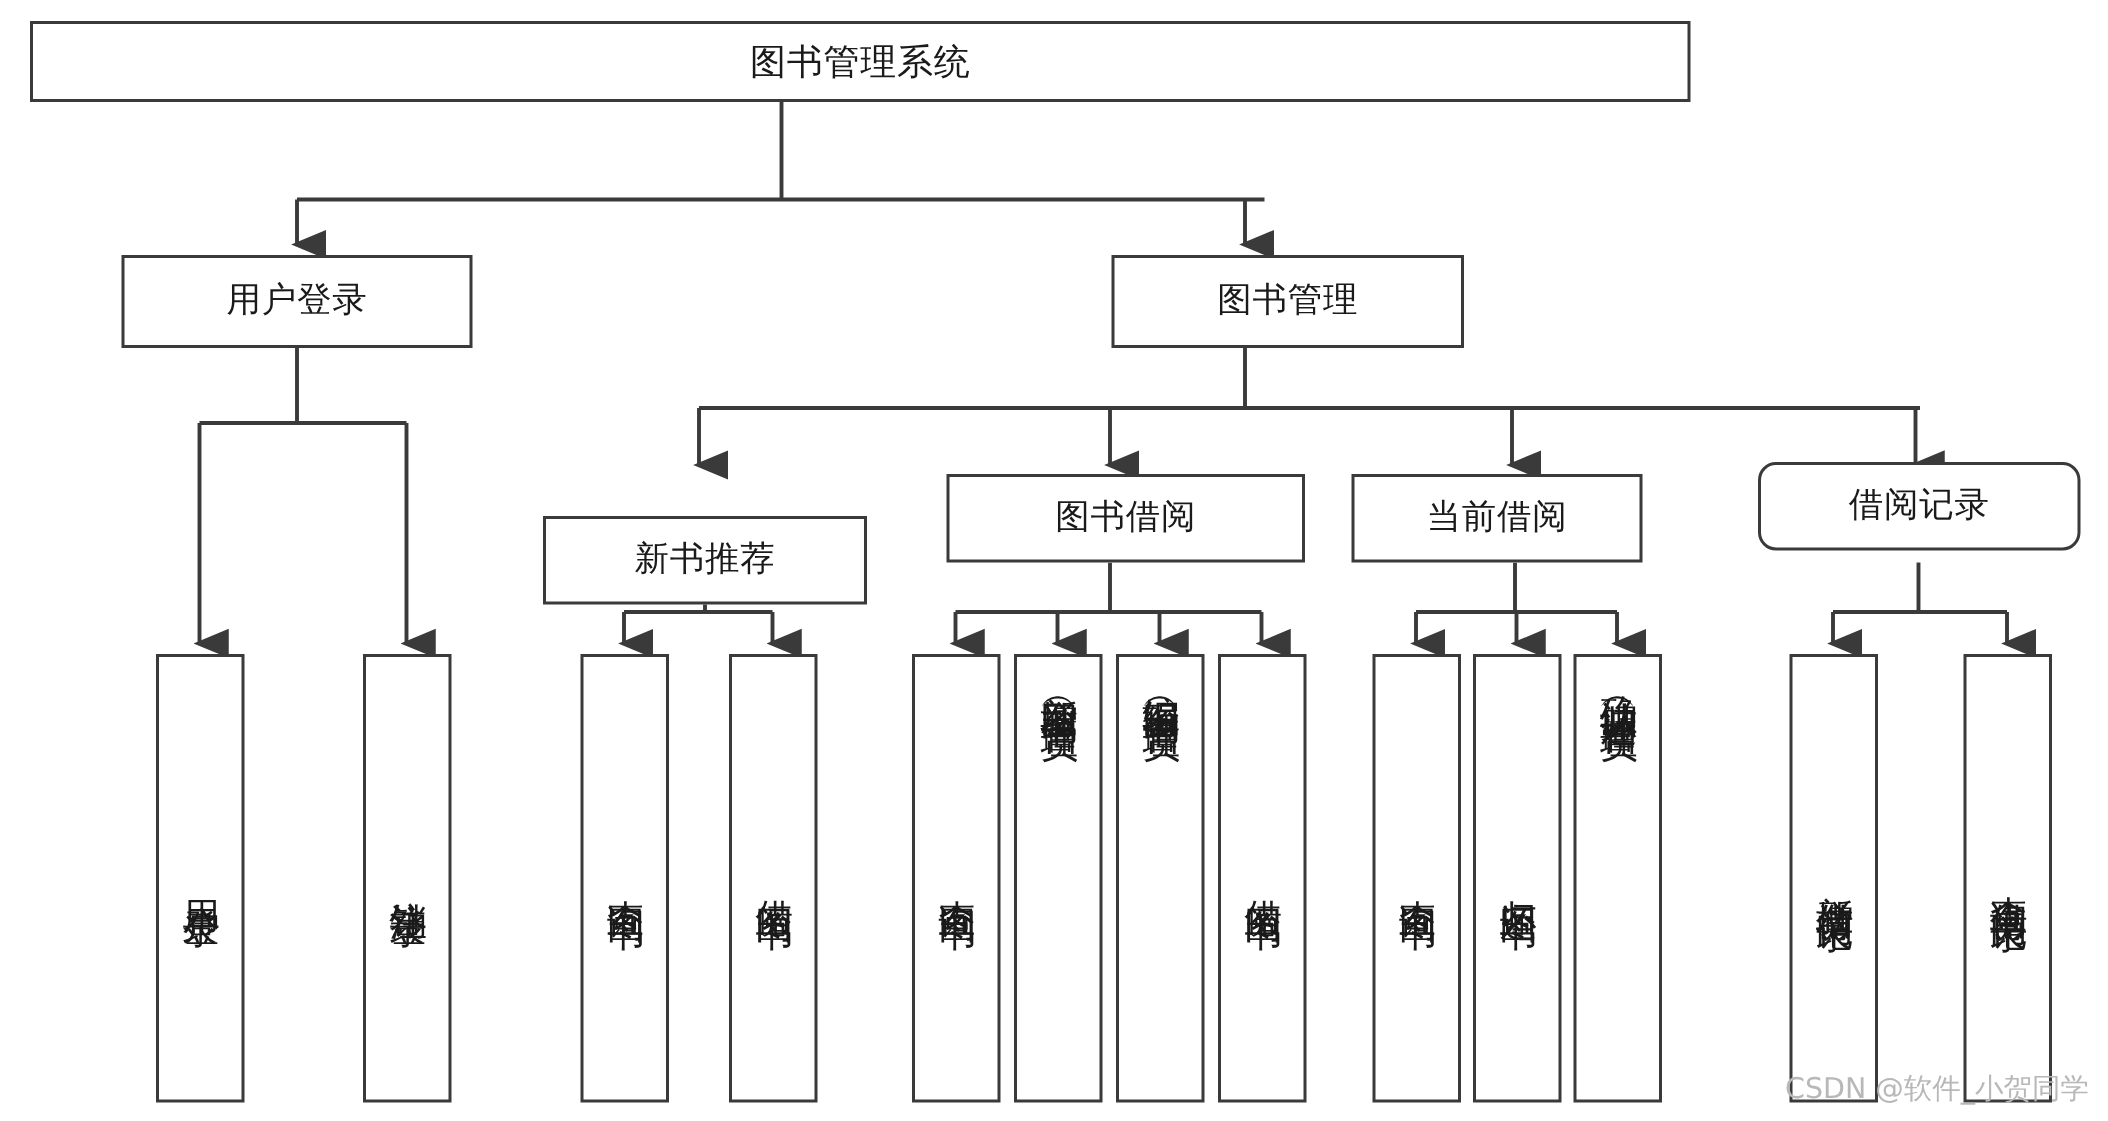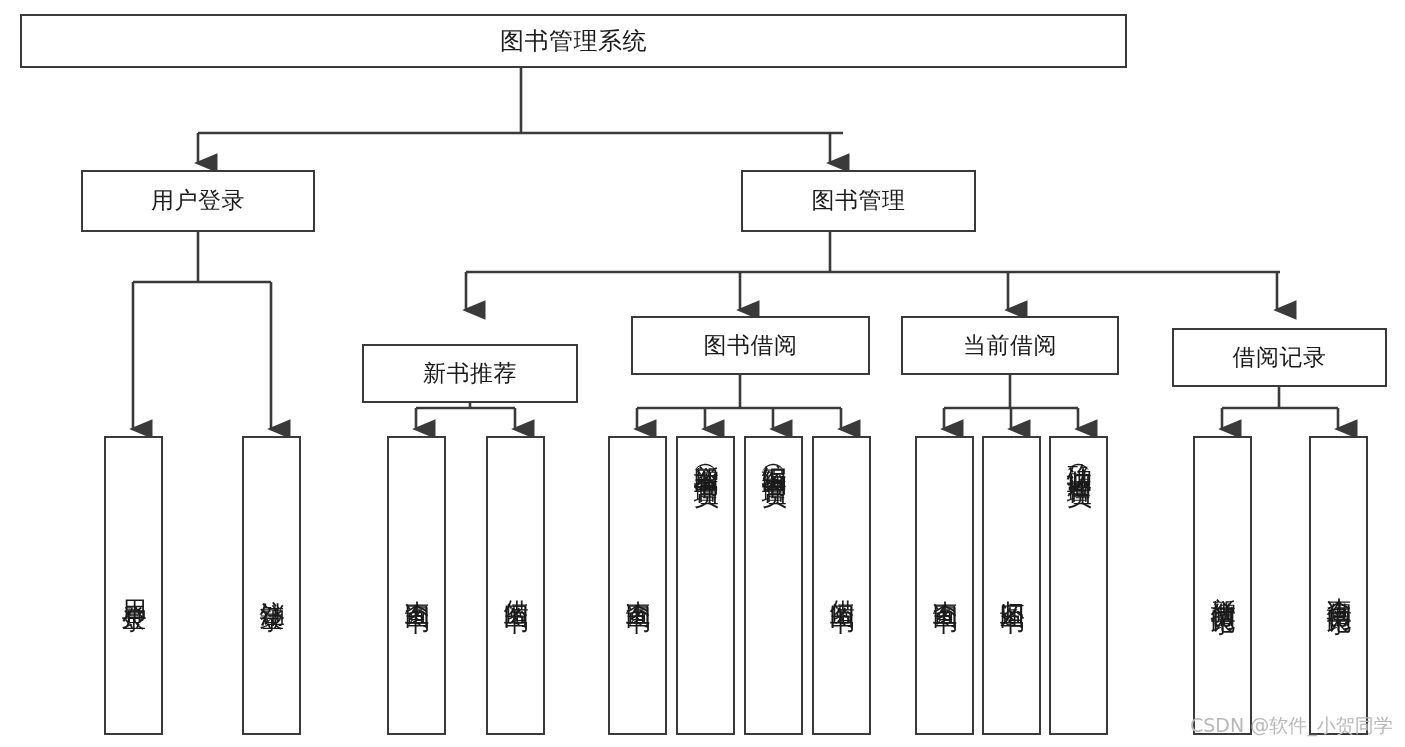--- a/index.html
+++ b/index.html
@@ -141,24 +141,24 @@
   <div class="node h" style="left:712px; top:170px; width:235px; height:62px;margin-left:29px;">
     <span class="label">图书管理</span>
   </div>
 
   <div class="node h" style="left:362px; top:316px; width:216px; height:59px;margin-top:28px;">
     <span class="label">新书推荐</span>
   </div>
   <div class="node h" style="left:631px; top:316px; width:239px; height:59px;">
     <span class="label">图书借阅</span>
   </div>
-  <div class="node h" style="left:901px; top:316px; width:218px; height:59px;">
+  <div class="node h" style="left:901px; top:316px; width:194px; height:59px;">
     <span class="label">当前借阅</span>
   </div>
-  <div class="node h" style="left:1172px; top:328px; width:215px; height:59px;">
+  <div class="node h" style="left:1172px; top:308px; width:215px; height:59px;border-radius:12px;">
     <span class="label">借阅记录</span>
   </div>
 
   <div class="node v mid" style="left:104px; top:436px; width:59px; height:299px;">
     <span class="label">用户登录</span>
   </div>
   <div class="node v mid" style="left:242px; top:436px; width:59px; height:299px;">
     <span class="label">注销登录</span>
   </div>
 

